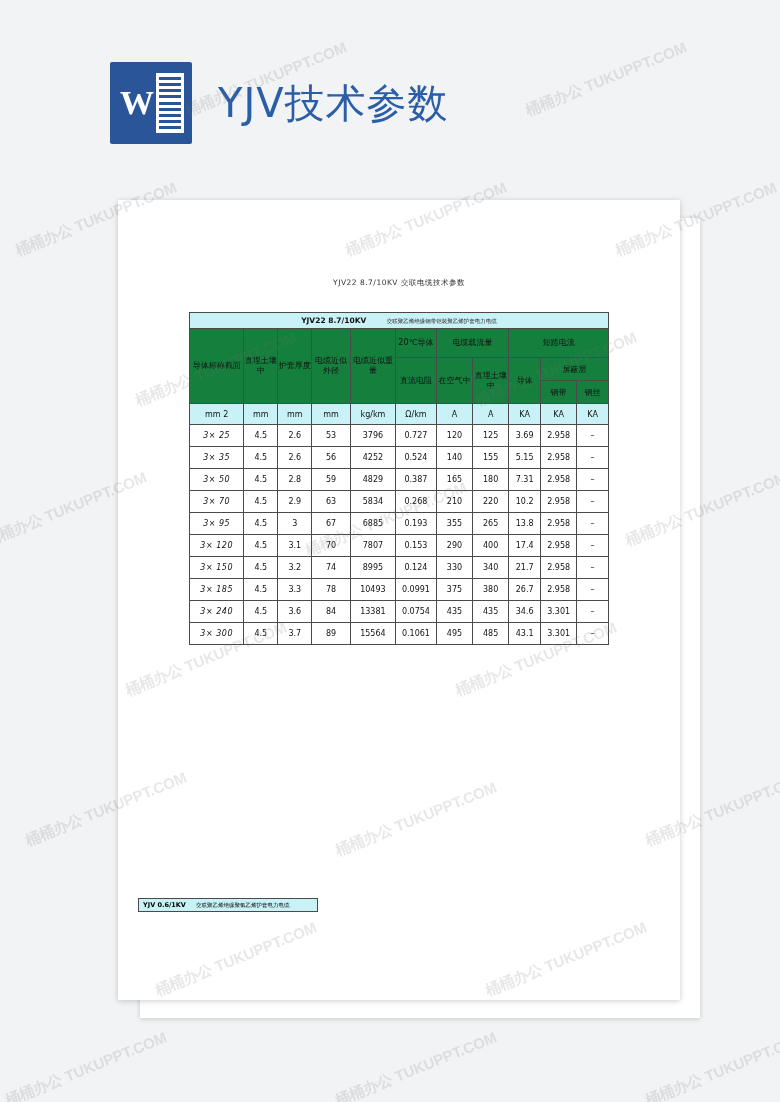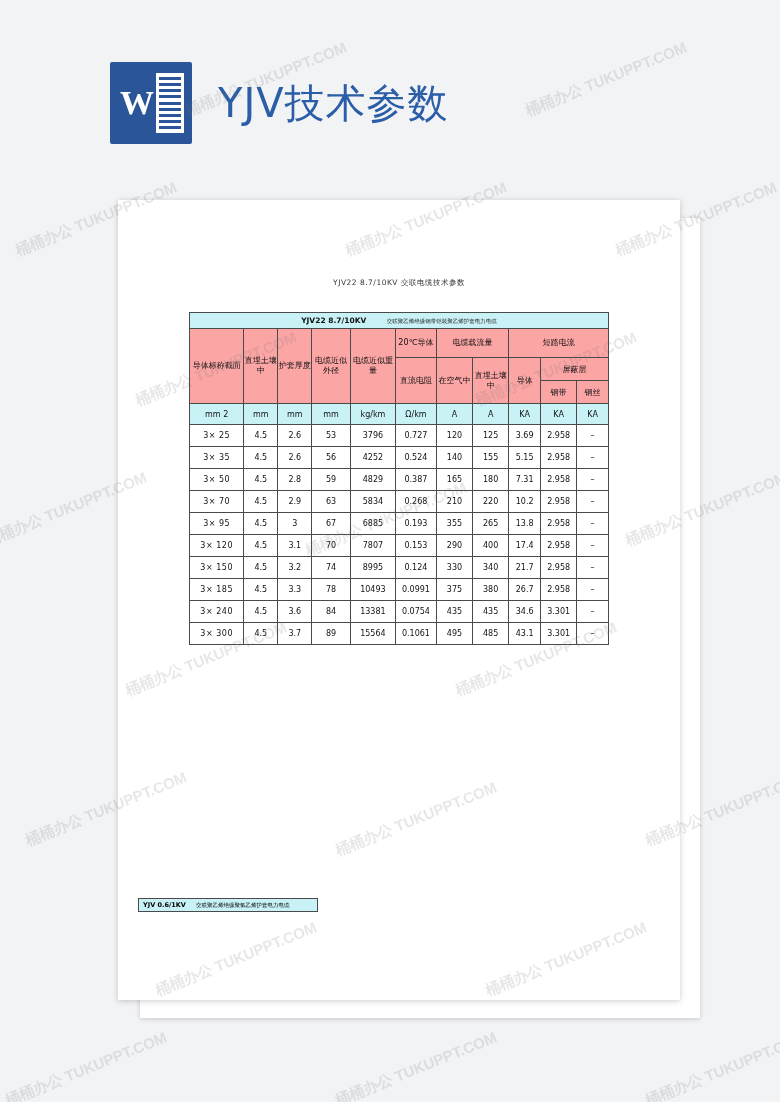--- a/index.html
+++ b/index.html
@@ -122,27 +122,27 @@
   }
   .bandrow td {
     background: #c9f2f7;
     text-align: left;
     padding-left: 4px;
     font-size: 7px;
     height: 13px;
   }
   .bandrow .band-title { font-weight: bold; font-size: 7.5px; }
   .bandrow .band-sub { font-size: 5.5px; color: #222; padding-left: 18px; }
-  thead td { background: #fca5a5; }
+  thead td { background: #15803d; }
   .hdr-tall { height: 52px; font-size: 7.5px; line-height: 1.25; }
   .hdr-mid { height: 26px; font-size: 7.5px; line-height: 1.2; }
   .hdr-small { height: 20px; font-size: 7px; }
   .unitrow td { background: #c9f2f7; height: 18px; font-size: 8px; }
   tbody td { height: 19px; background: #ffffff; }
-  .c-size { letter-spacing: 0.5px; }
+  .c-size { letter-spacing: 0.5px; font-style: italic; }
 
   
   .bottom-band {
     margin: 6px auto 0 auto;
     width: 180px;
     background: #c9f2f7;
     border: 1px solid #4a4a4a;
     font-size: 6.5px;
     font-family: "DejaVu Sans", sans-serif;
     padding: 2px 4px;

